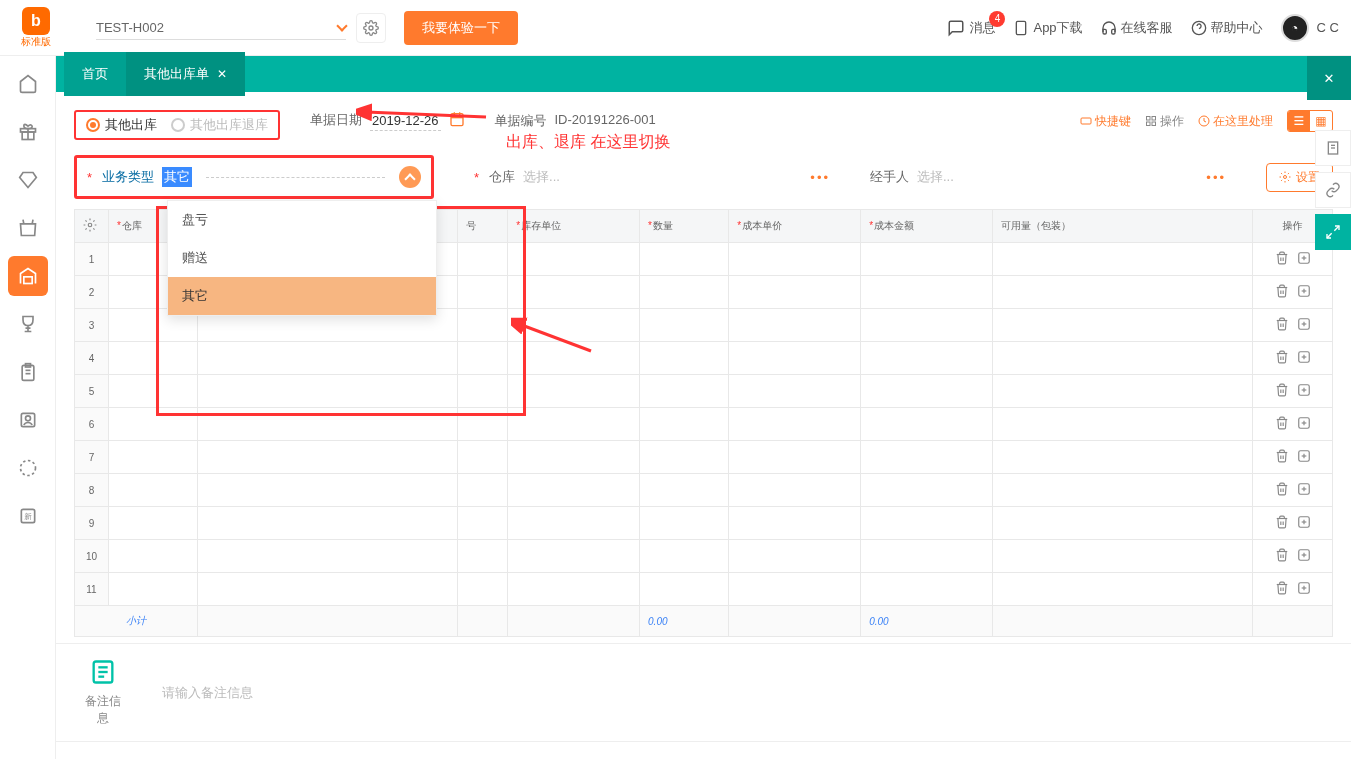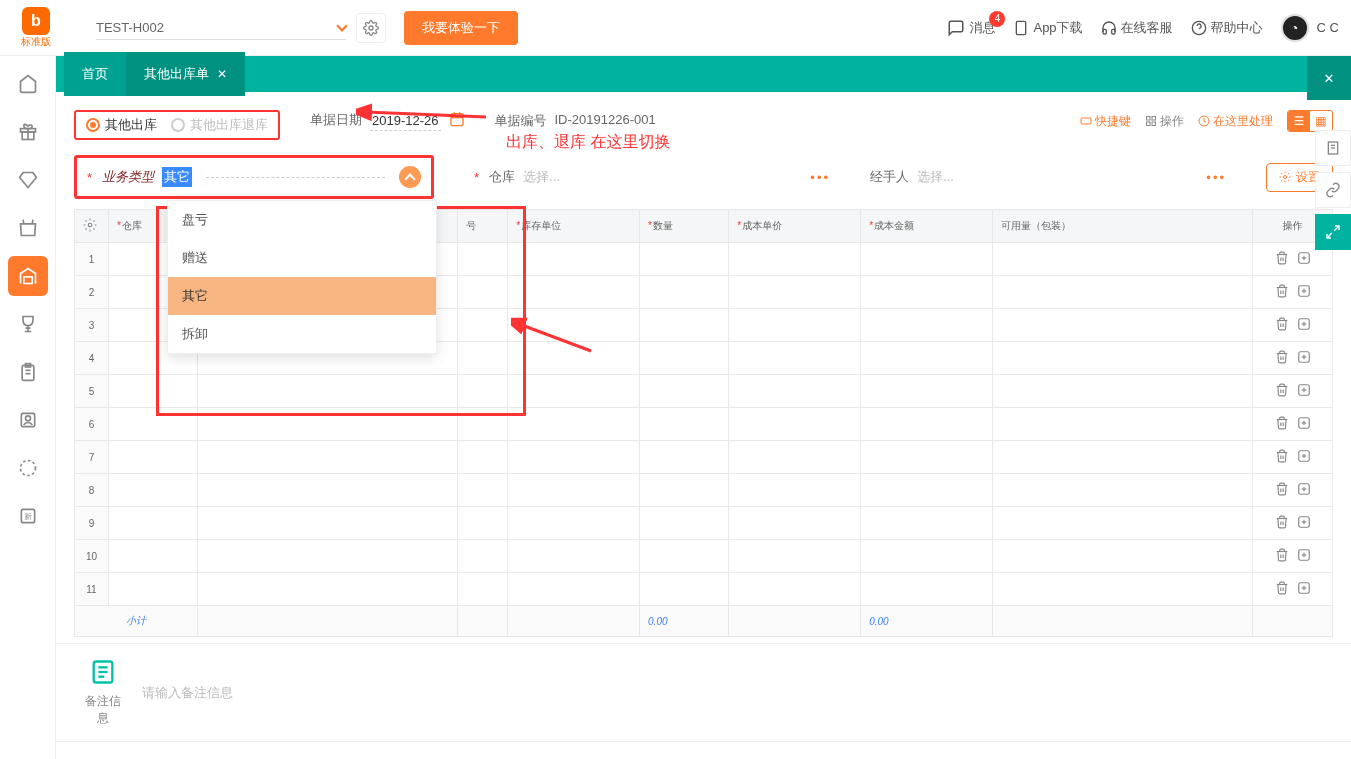--- a/index.html
+++ b/index.html
@@ -55,21 +55,21 @@
 .view-toggle span { width:22px; height:20px; display:flex; align-items:center; justify-content:center; font-size:12px; cursor:pointer; }
 .view-toggle .on { background:#ff7a2d; color:#fff; }
 
 
 .anno { position:absolute; color:#f33; font-size:16px; pointer-events:none; }
 
 
 .formrow { padding:4px 18px 10px; display:flex; align-items:center; gap:40px; }
 .sel-box { border:3px solid #f33; padding:8px 10px; border-radius:3px; display:flex; align-items:center; gap:8px; position:relative; width:360px; background:#fff; }
 .req-star { color:#f33; margin-right:2px; }
-.sel-label { color:#7f1d1d;font-style:italic; }
+.sel-label { color:#0369a1; }
 .sel-value { background:#3a8bff; color:#fff; padding:1px 2px; }
 .sel-underline { flex:1; border-bottom:1px dashed #ccc; margin:0 6px; }
 .chev-circle { width:22px; height:22px; border-radius:50%; background:#ff9a55; display:flex; align-items:center; justify-content:center; color:#fff; cursor:pointer; }
 
 
 .dropdown { position:absolute; left:90px; top:42px; width:270px; background:#fff; border:1px solid #eee; box-shadow:0 4px 12px rgba(0,0,0,0.12); z-index:20; }
 .dropdown .opt { padding:10px 14px; cursor:pointer; color:#555; }
 .dropdown .opt.sel { background:#f7b681; color:#333; }
 
 .field-generic { display:flex; align-items:center; gap:8px; color:#666; flex:1; }
@@ -87,21 +87,21 @@
 table.grid thead th { background:#f5f6f7; color:#666; font-weight:normal; position:sticky; top:0; }
 table.grid td.idx { text-align:center; color:#666; background:#fafafa; width:34px; }
 table.grid th .req-star { margin-right:1px; }
 .gear-th { width:34px; text-align:center; }
 .op-col { width:80px; text-align:center !important; }
 .op-col .iconbtn { color:#888; cursor:pointer; margin:0 4px; }
 tr.subtotal td { background:#fafafa; color:#3b82f6;font-style:italic; }
 tr.subtotal .lbl { text-align:center; }
 
 
-.remark-bar { display:flex; align-items:center; gap:14px; padding:14px 28px; border-top:1px solid #eee; background:#fff; }
+.remark-bar { display:flex; align-items:center; gap:34px; padding:14px 28px; border-top:1px solid #eee; background:#fff; }
 .remark-ico { width:38px; text-align:center; }
 .remark-ico svg { color:#00c2a8; }
 .remark-label { font-size:12px; color:#888; margin-top:4px; }
 .remark-input { flex:1; border:none; outline:none; font-size:13px; padding:6px; color:#333; }
 .remark-input::placeholder { color:#bbb; }
 
 
 .footer { padding:14px 24px; display:flex; justify-content:flex-end; gap:12px; background:#fff; border-top:1px solid #eee; }
 
 
@@ -325,21 +325,20 @@
           <span class="req-star">*</span>
           <span class="sel-label">业务类型</span>
           <span class="sel-value">其它</span>
           <span class="sel-underline"></span>
           <span class="chev-circle chev-up"></span>
 
           <div class="dropdown">
             <div class="opt">盘亏</div>
             <div class="opt">赠送</div>
             <div class="opt sel">其它</div>
-            <div class="opt">拆卸</div>
           </div>
         </div>
 
         <div class="field-generic">
           <span class="req-star">*</span>
           <span>仓库</span>
           <span class="ph">选择...</span>
           <span style="flex:1"></span>
           <span class="dots">•••</span>
         </div>

